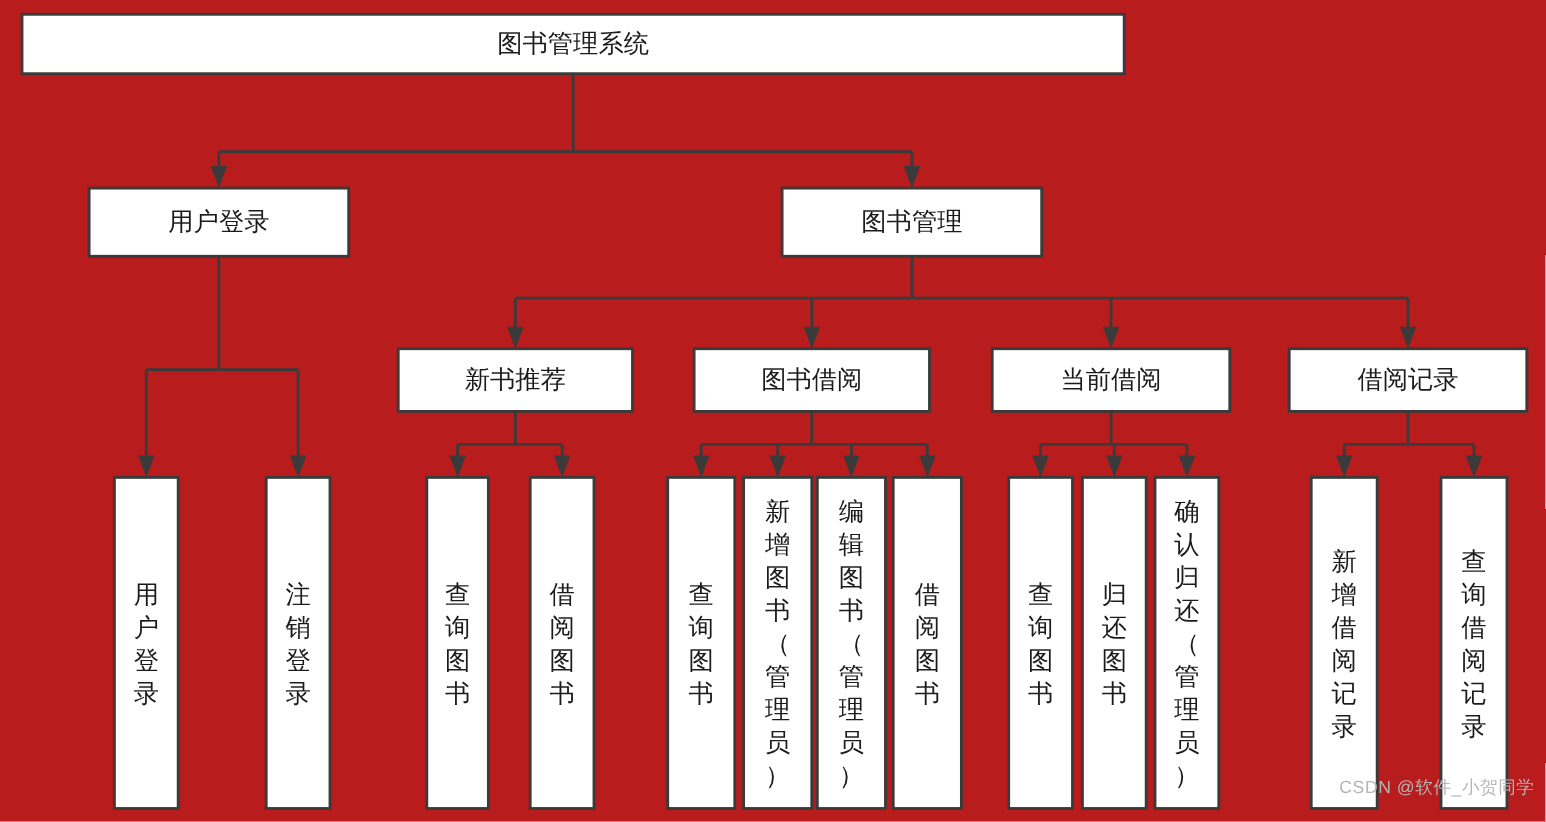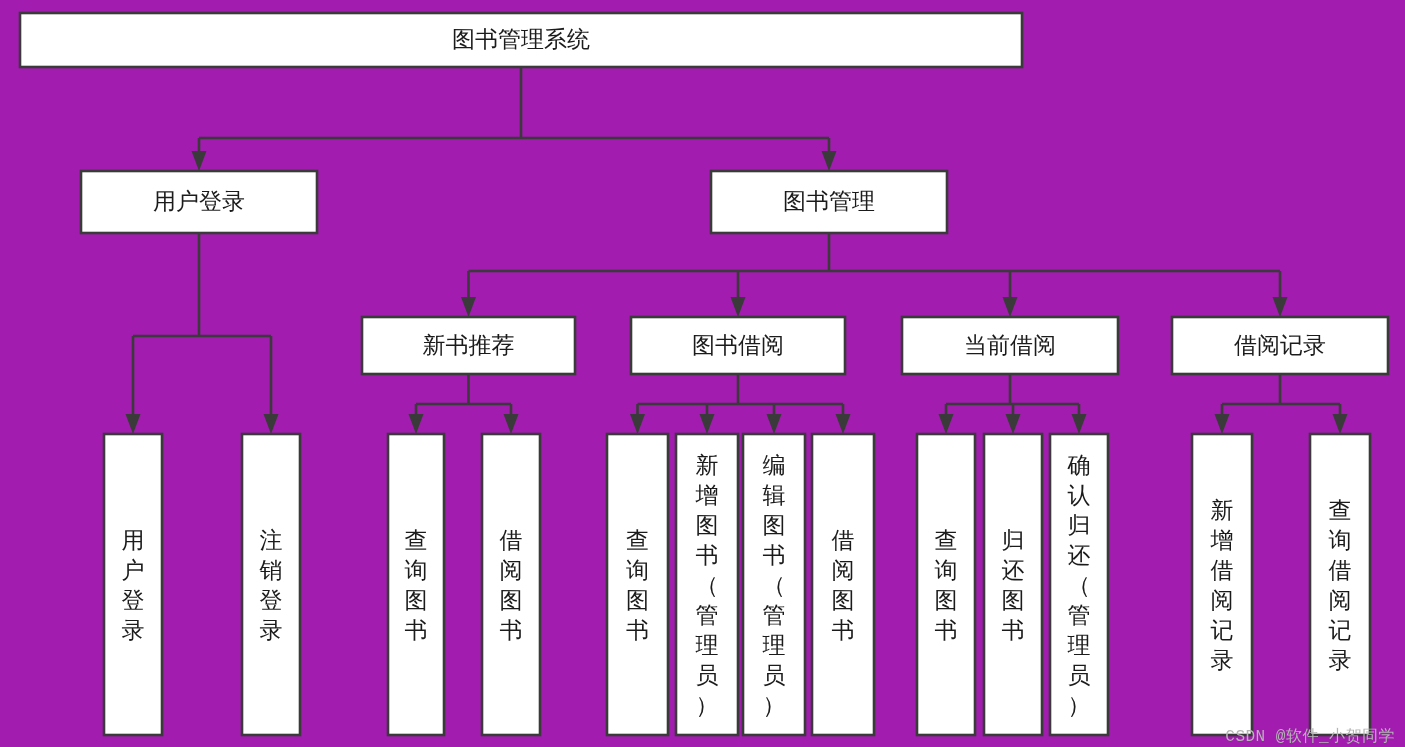--- a/index.html
+++ b/index.html
@@ -7,21 +7,21 @@
     padding: 0;
     background: #ffffff;
   }
   body {
     font-family: "Liberation Sans", "DejaVu Sans", sans-serif;
   }
   #diagram-root {
     position: relative;
     width: 1405px;
     height: 747px;
-    background: #a21caf;
+    background: #b91c1c;
     overflow: hidden;
   }
   svg.diagram-canvas {
     position: absolute;
     left: 0;
     top: 0;
     width: 1405px;
     height: 747px;
   }
   .node-box {
@@ -48,24 +48,24 @@
   }
   .node-label-v {
     fill: #1b1b1b;
     font-family: "Liberation Sans", "DejaVu Sans", sans-serif;
     font-size: 23px;
     text-anchor: middle;
   }
   .watermark {
     position: absolute;
     right: 10px;
-    bottom: 0;
+    bottom: 20px;
     color: #b4b4b4;
     font-size: 16px;
-    font-family: Liberation Mono, monospace;
+    font-family: Liberation Sans, sans-serif;
     letter-spacing: 0.5px;
     white-space: nowrap;
     user-select: none;
   }
 </style>
 </head>
 <body>
 
 <div id="diagram-root">
   <svg class="diagram-canvas" id="diagram-svg" viewBox="0 0 1405 747" xmlns="http://www.w3.org/2000/svg">

